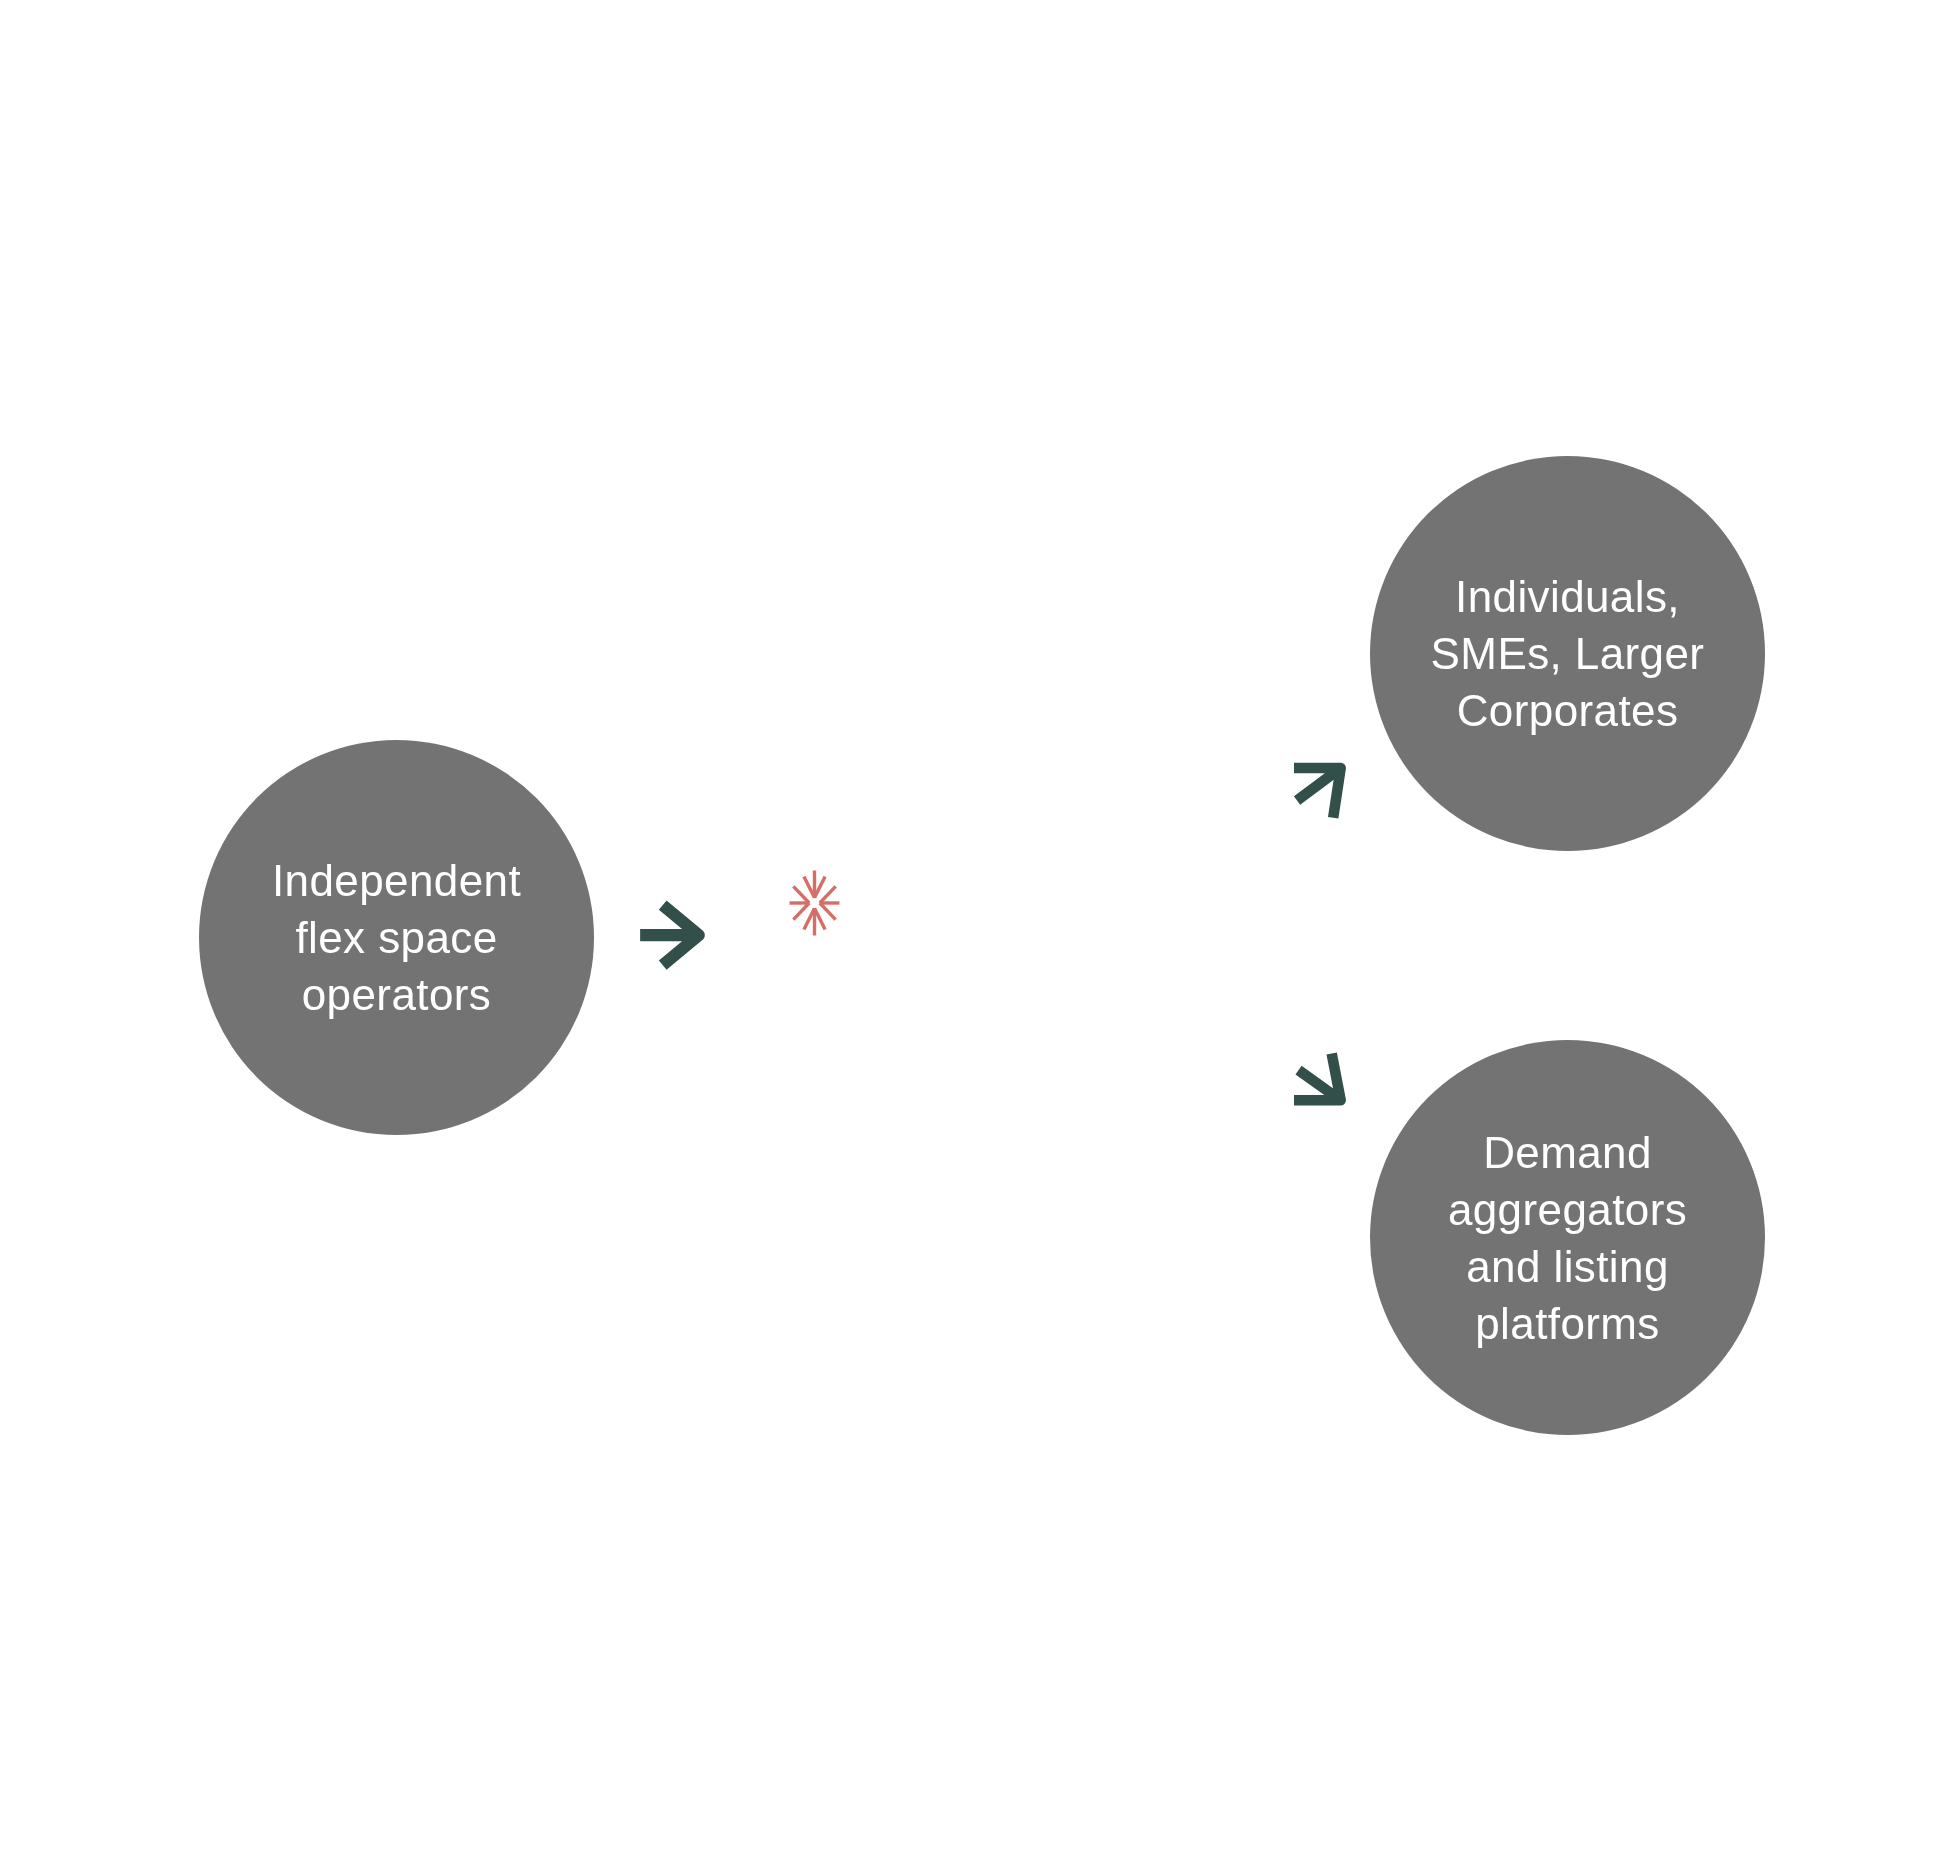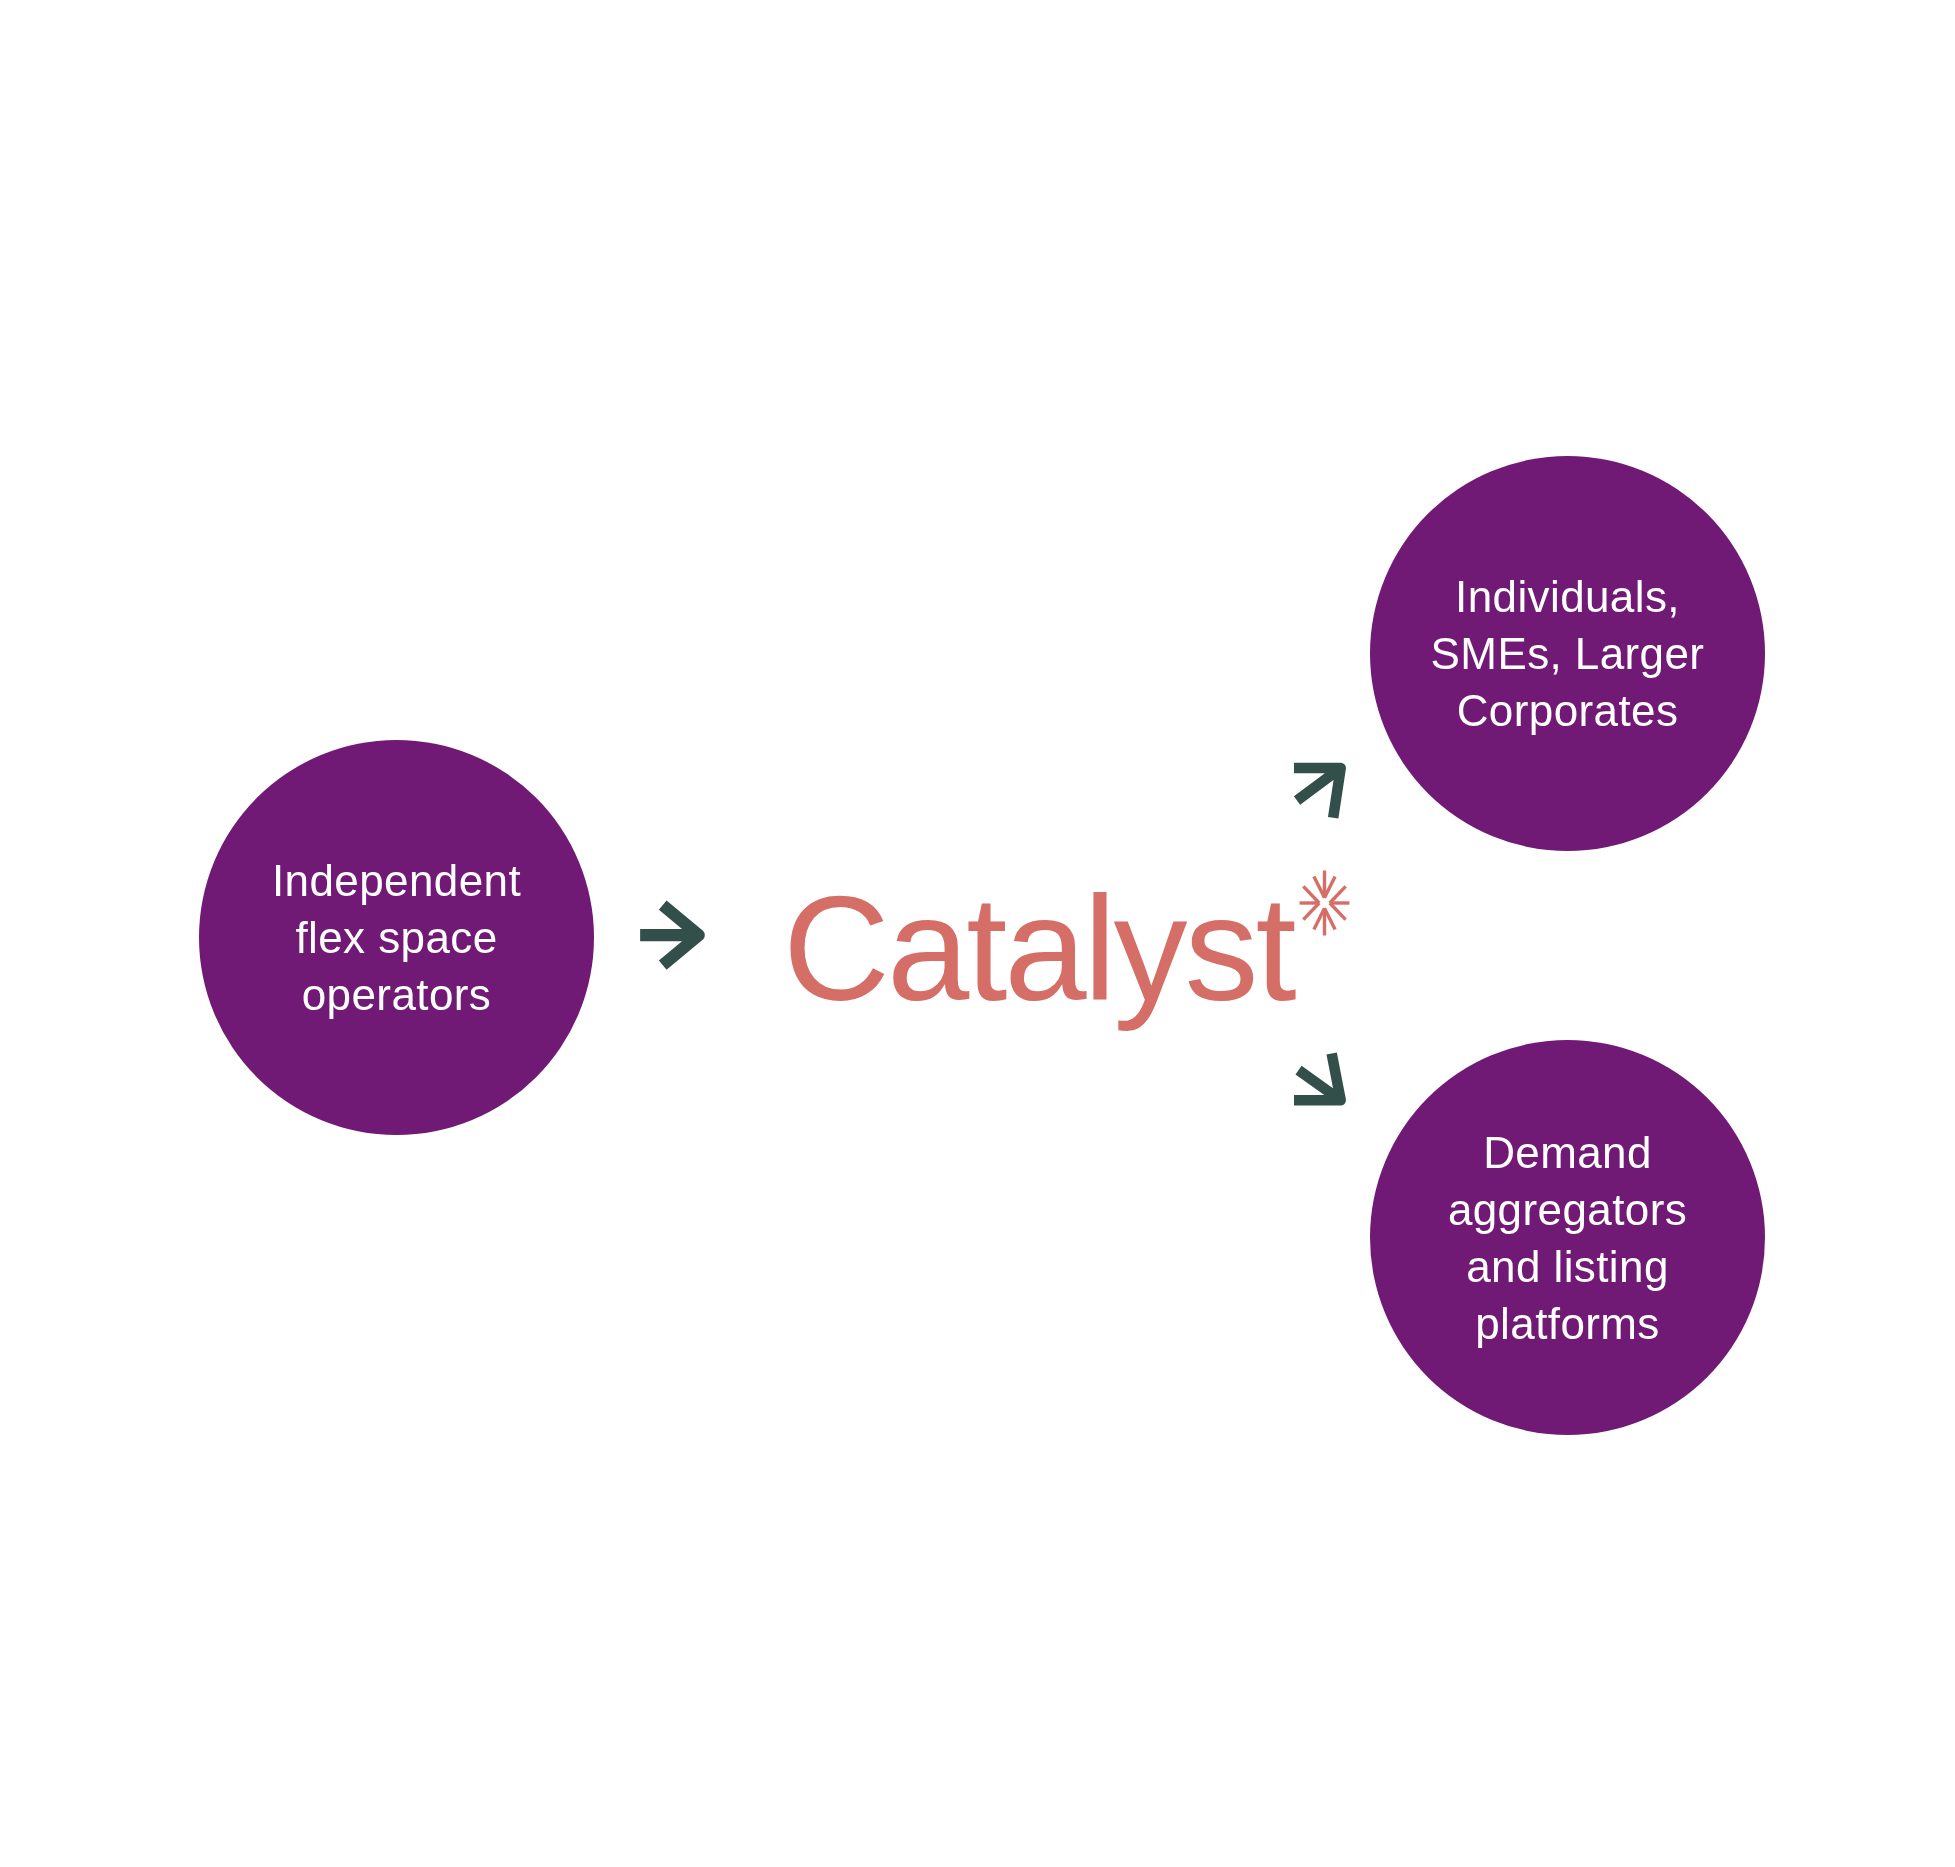--- a/index.html
+++ b/index.html
@@ -7,21 +7,21 @@
       width: 1955px; height: 1867px;
       background: #ffffff;
       position: relative;
       overflow: hidden;
       font-family: "Liberation Sans", sans-serif;
     }
     .node {
       position: absolute;
       width: 395px; height: 395px;
       border-radius: 50%;
-      background: #701a75;
+      background: #737373;
       display: flex; align-items: center; justify-content: center;
       text-align: center;
     }
     .node-label {
       color: #ffffff;
       font-family: "Liberation Sans", sans-serif;
       font-size: 44px;
       line-height: 57px;
       letter-spacing: 0.4px;
       white-space: pre-line;
@@ -58,21 +58,20 @@
   <span class="node-label">Independent
 flex space
 operators</span>
 </div>
 
 <svg id="arrow-right" class="arrow" viewBox="0 0 90 105">
   <path d="M0 52 H78 M30 12 L78 52 L30 92" fill="none" stroke="#334f4a" stroke-width="16" stroke-linejoin="round"></path>
 </svg>
 
 <div class="brand">
-  <span class="brand-word">Catalyst</span>
   <svg class="brand-mark" viewBox="0 0 70 90">
     <g stroke="#d46e67" stroke-width="4.5" fill="none">
       <line x1="35" y1="2" x2="35" y2="38"></line>
       <line x1="35" y1="52" x2="35" y2="88"></line>
       <line x1="2" y1="45" x2="28" y2="45"></line>
       <line x1="42" y1="45" x2="68" y2="45"></line>
       <line x1="21" y1="10" x2="35" y2="38"></line>
       <line x1="49" y1="10" x2="35" y2="38"></line>
       <line x1="21" y1="80" x2="35" y2="52"></line>
       <line x1="49" y1="80" x2="35" y2="52"></line>

